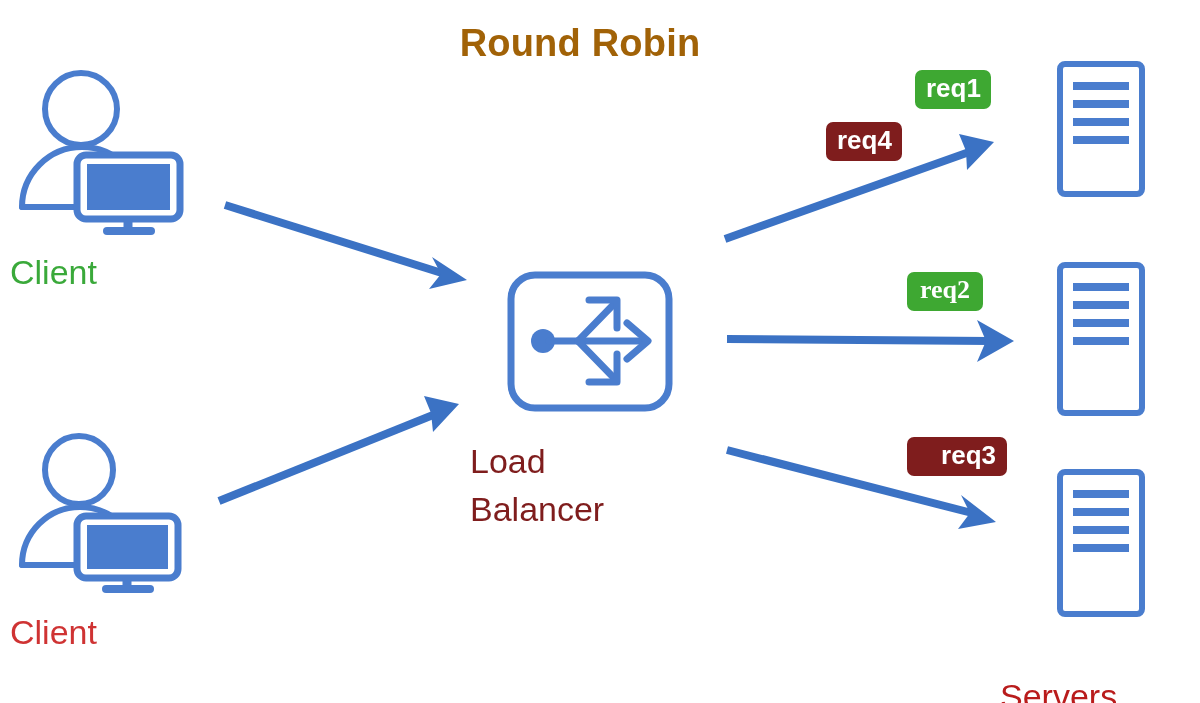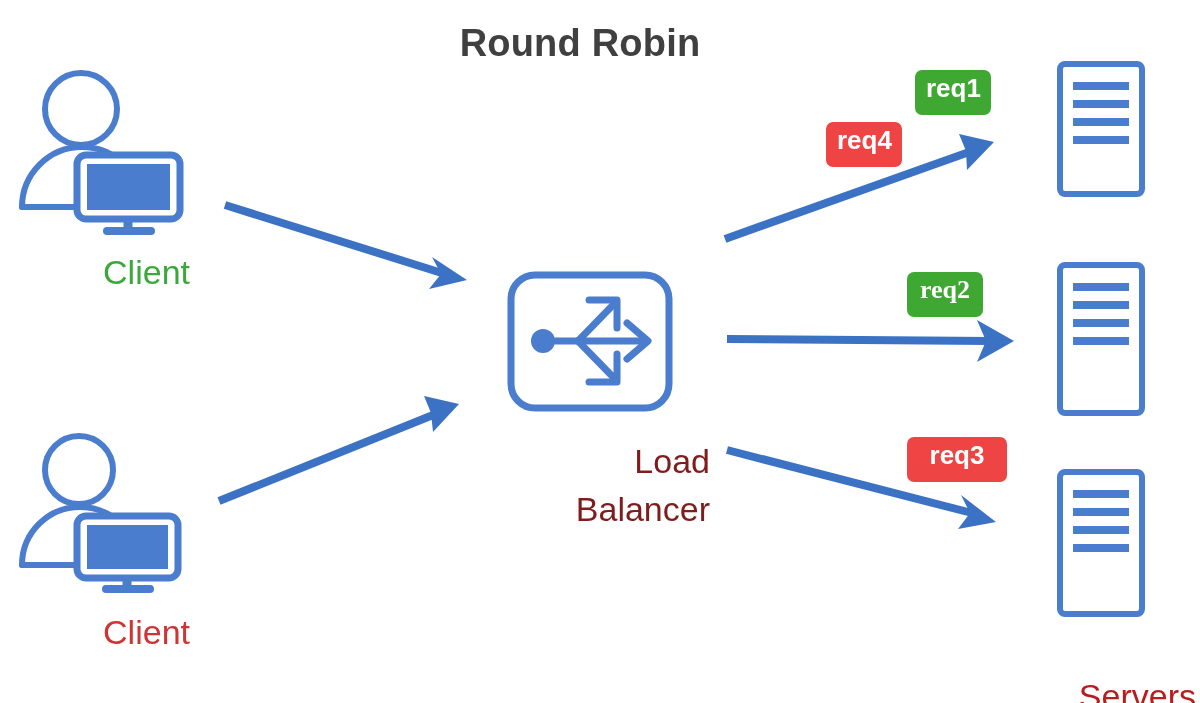--- a/index.html
+++ b/index.html
@@ -16,33 +16,33 @@
     font-family: "Liberation Sans", sans-serif;
   }
   #diagram-title {
     position: absolute;
     left: 0;
     top: 22px;
     width: 1160px;
     text-align: center;
     font-size: 38px;
     font-weight: bold;
-    color: #404040;
+    color: #a16207;
     letter-spacing: 0.2px;
   }
   .svg-layer {
     position: absolute;
     left: 0;
     top: 0;
     width: 1200px;
     height: 703px;
   }
   .node-label {
     position: absolute;
-    text-align: right;
+    text-align: left;
     font-size: 34px;
     line-height: 45px;
     white-space: nowrap;
   }
   .label-client-1 {
     left: 10px;
     top: 250px;
     width: 180px;
     color: #3aa93a;
   }
@@ -65,27 +65,27 @@
     width: 196px;
     color: #b91c1c;
     margin-top: 44px;
   }
   .badge {
     position: absolute;
     color: #ffffff;
     font-size: 26px;
     font-weight: bold;
     border-radius: 7px;
-    padding: 3px 11px 12px 11px;
+    padding: 3px 11px 6px 11px;
     line-height: 30px;
     text-align: center;
     box-sizing: border-box;
   }
   .badge-green { background: #3ea832; }
-  .badge-red   { background: #ef4444; }
+  .badge-red   { background: #7f1d1d; text-align: right; }
   .b-req1 { left: 915px; top: 70px;  width: 76px; }
   .b-req4 { left: 826px; top: 122px; width: 76px; }
   .b-req2 { left: 907px; top: 272px; width: 76px; font-family: Liberation Serif, serif; }
   .b-req3 { left: 907px; top: 437px; width: 100px; }
 </style>
 </head>
 <body>
 
 <div id="stage">
 

